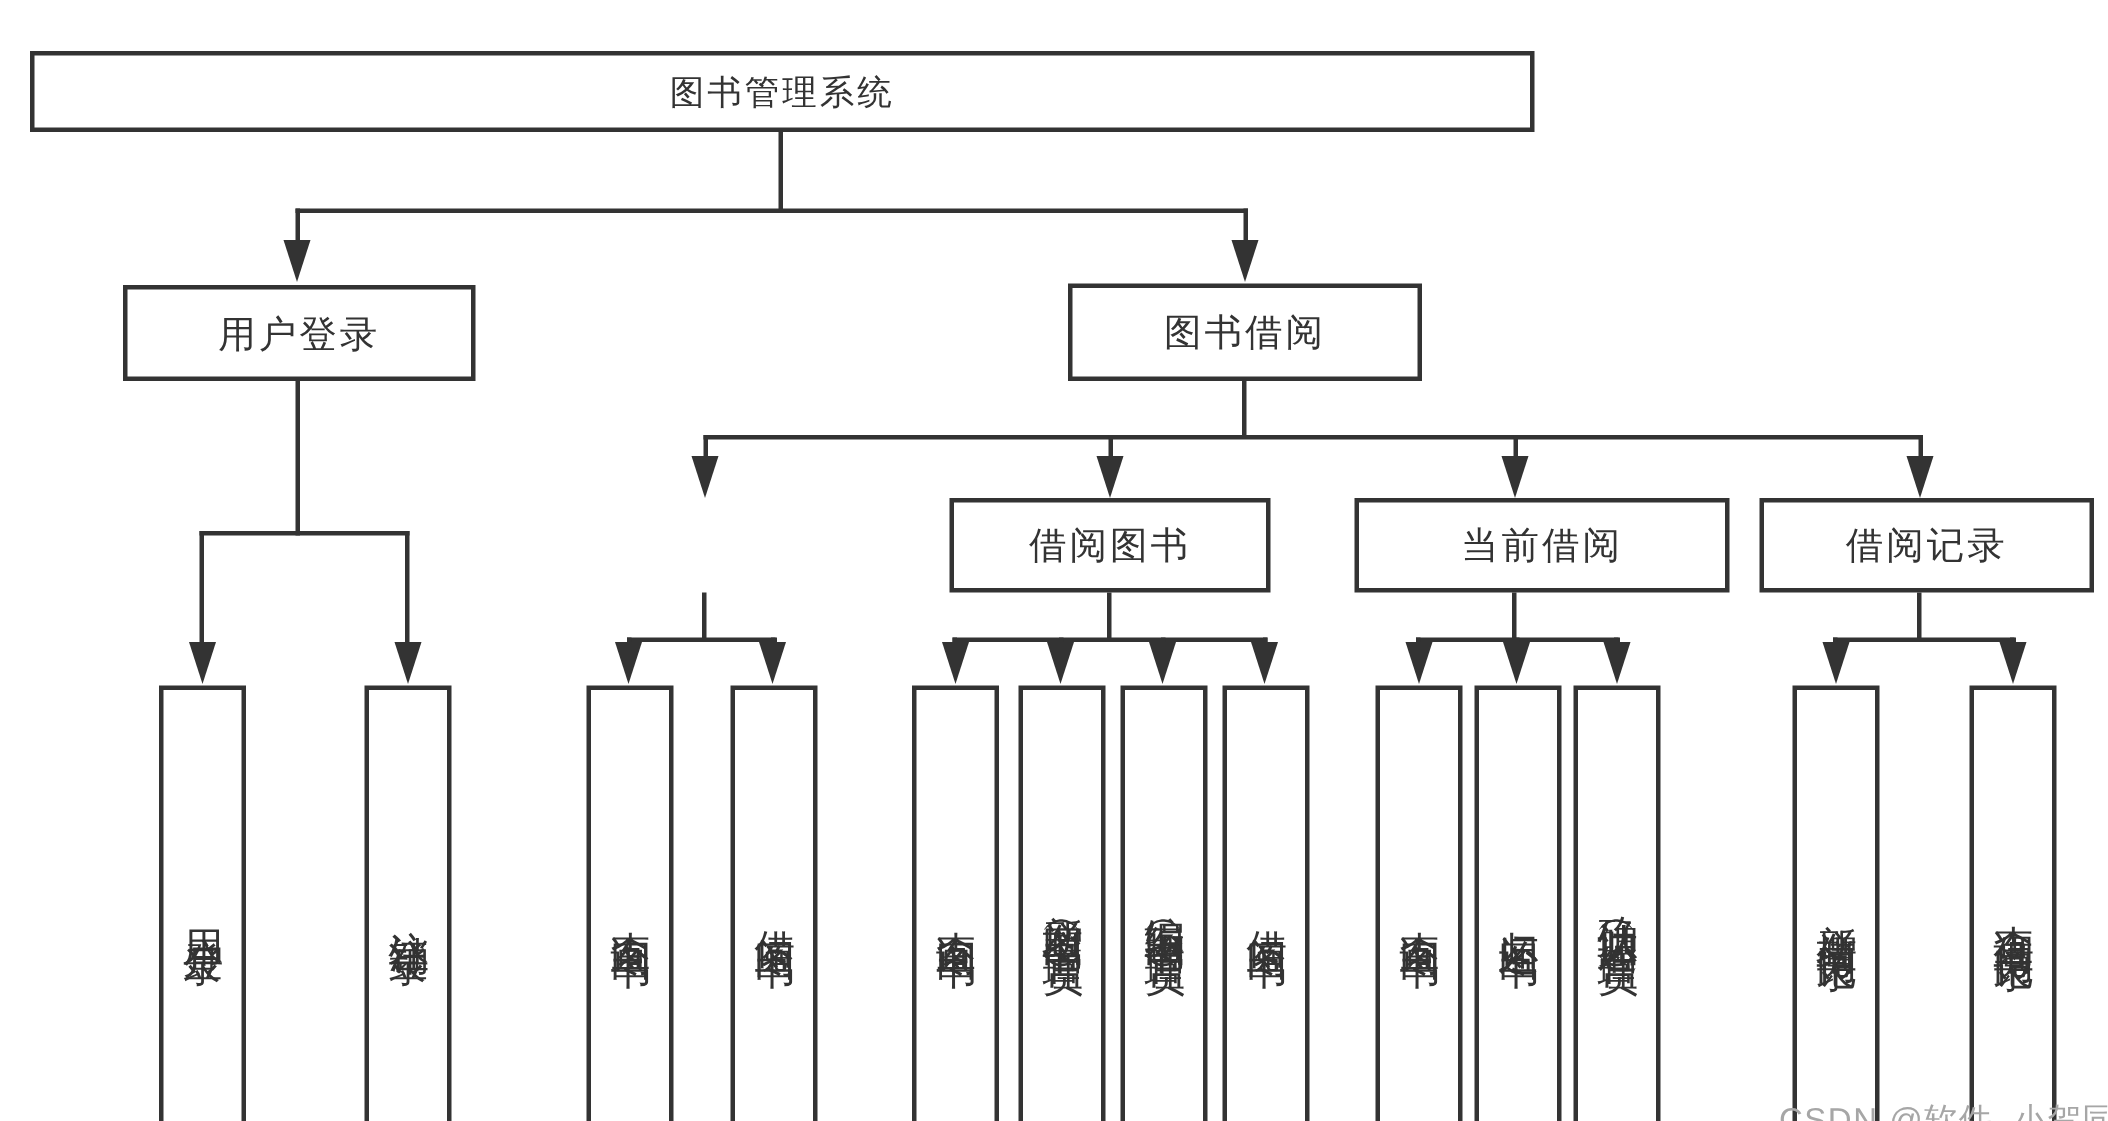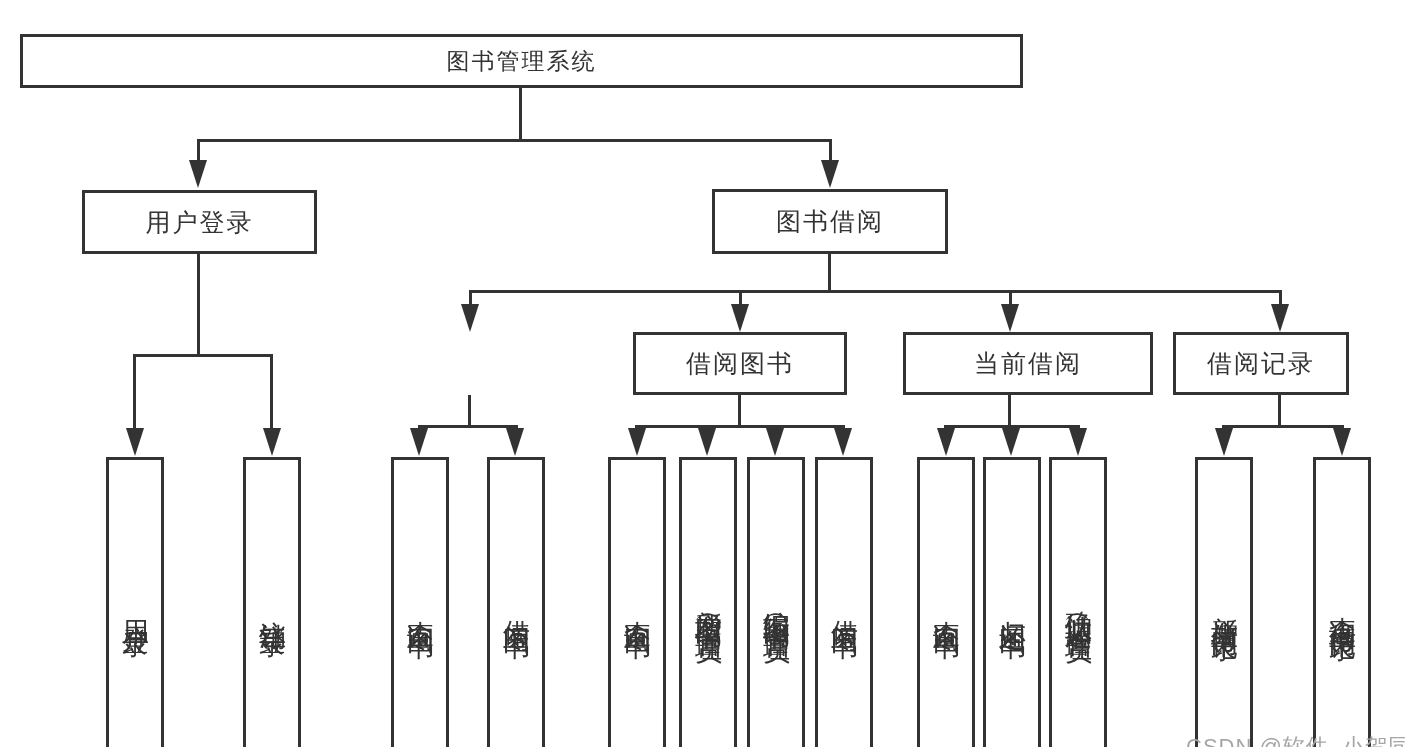--- a/index.html
+++ b/index.html
@@ -73,21 +73,21 @@
   <div class="hbox lvl-box" style="left:712px;top:169px;width:236px;height:65px">
     <span>图书借阅</span>
   </div>
 
   <div class="hbox lvl-box" style="left:633px;top:312px;width:214px;height:63px">
     <span>借阅图书</span>
   </div>
   <div class="hbox lvl-box" style="left:903px;top:312px;width:250px;height:63px">
     <span>当前借阅</span>
   </div>
-  <div class="hbox lvl-box" style="left:1173px;top:312px;width:176px;height:63px">
+  <div class="hbox lvl-box" style="left:1173px;top:312px;width:223px;height:63px">
     <span>借阅记录</span>
   </div>
 
   <div class="vbox" style="left:106px">
     <span>用户登录</span>
     </div>
   <div class="vbox" style="left:243px">
     <span>注销登录</span>
     </div>
 

